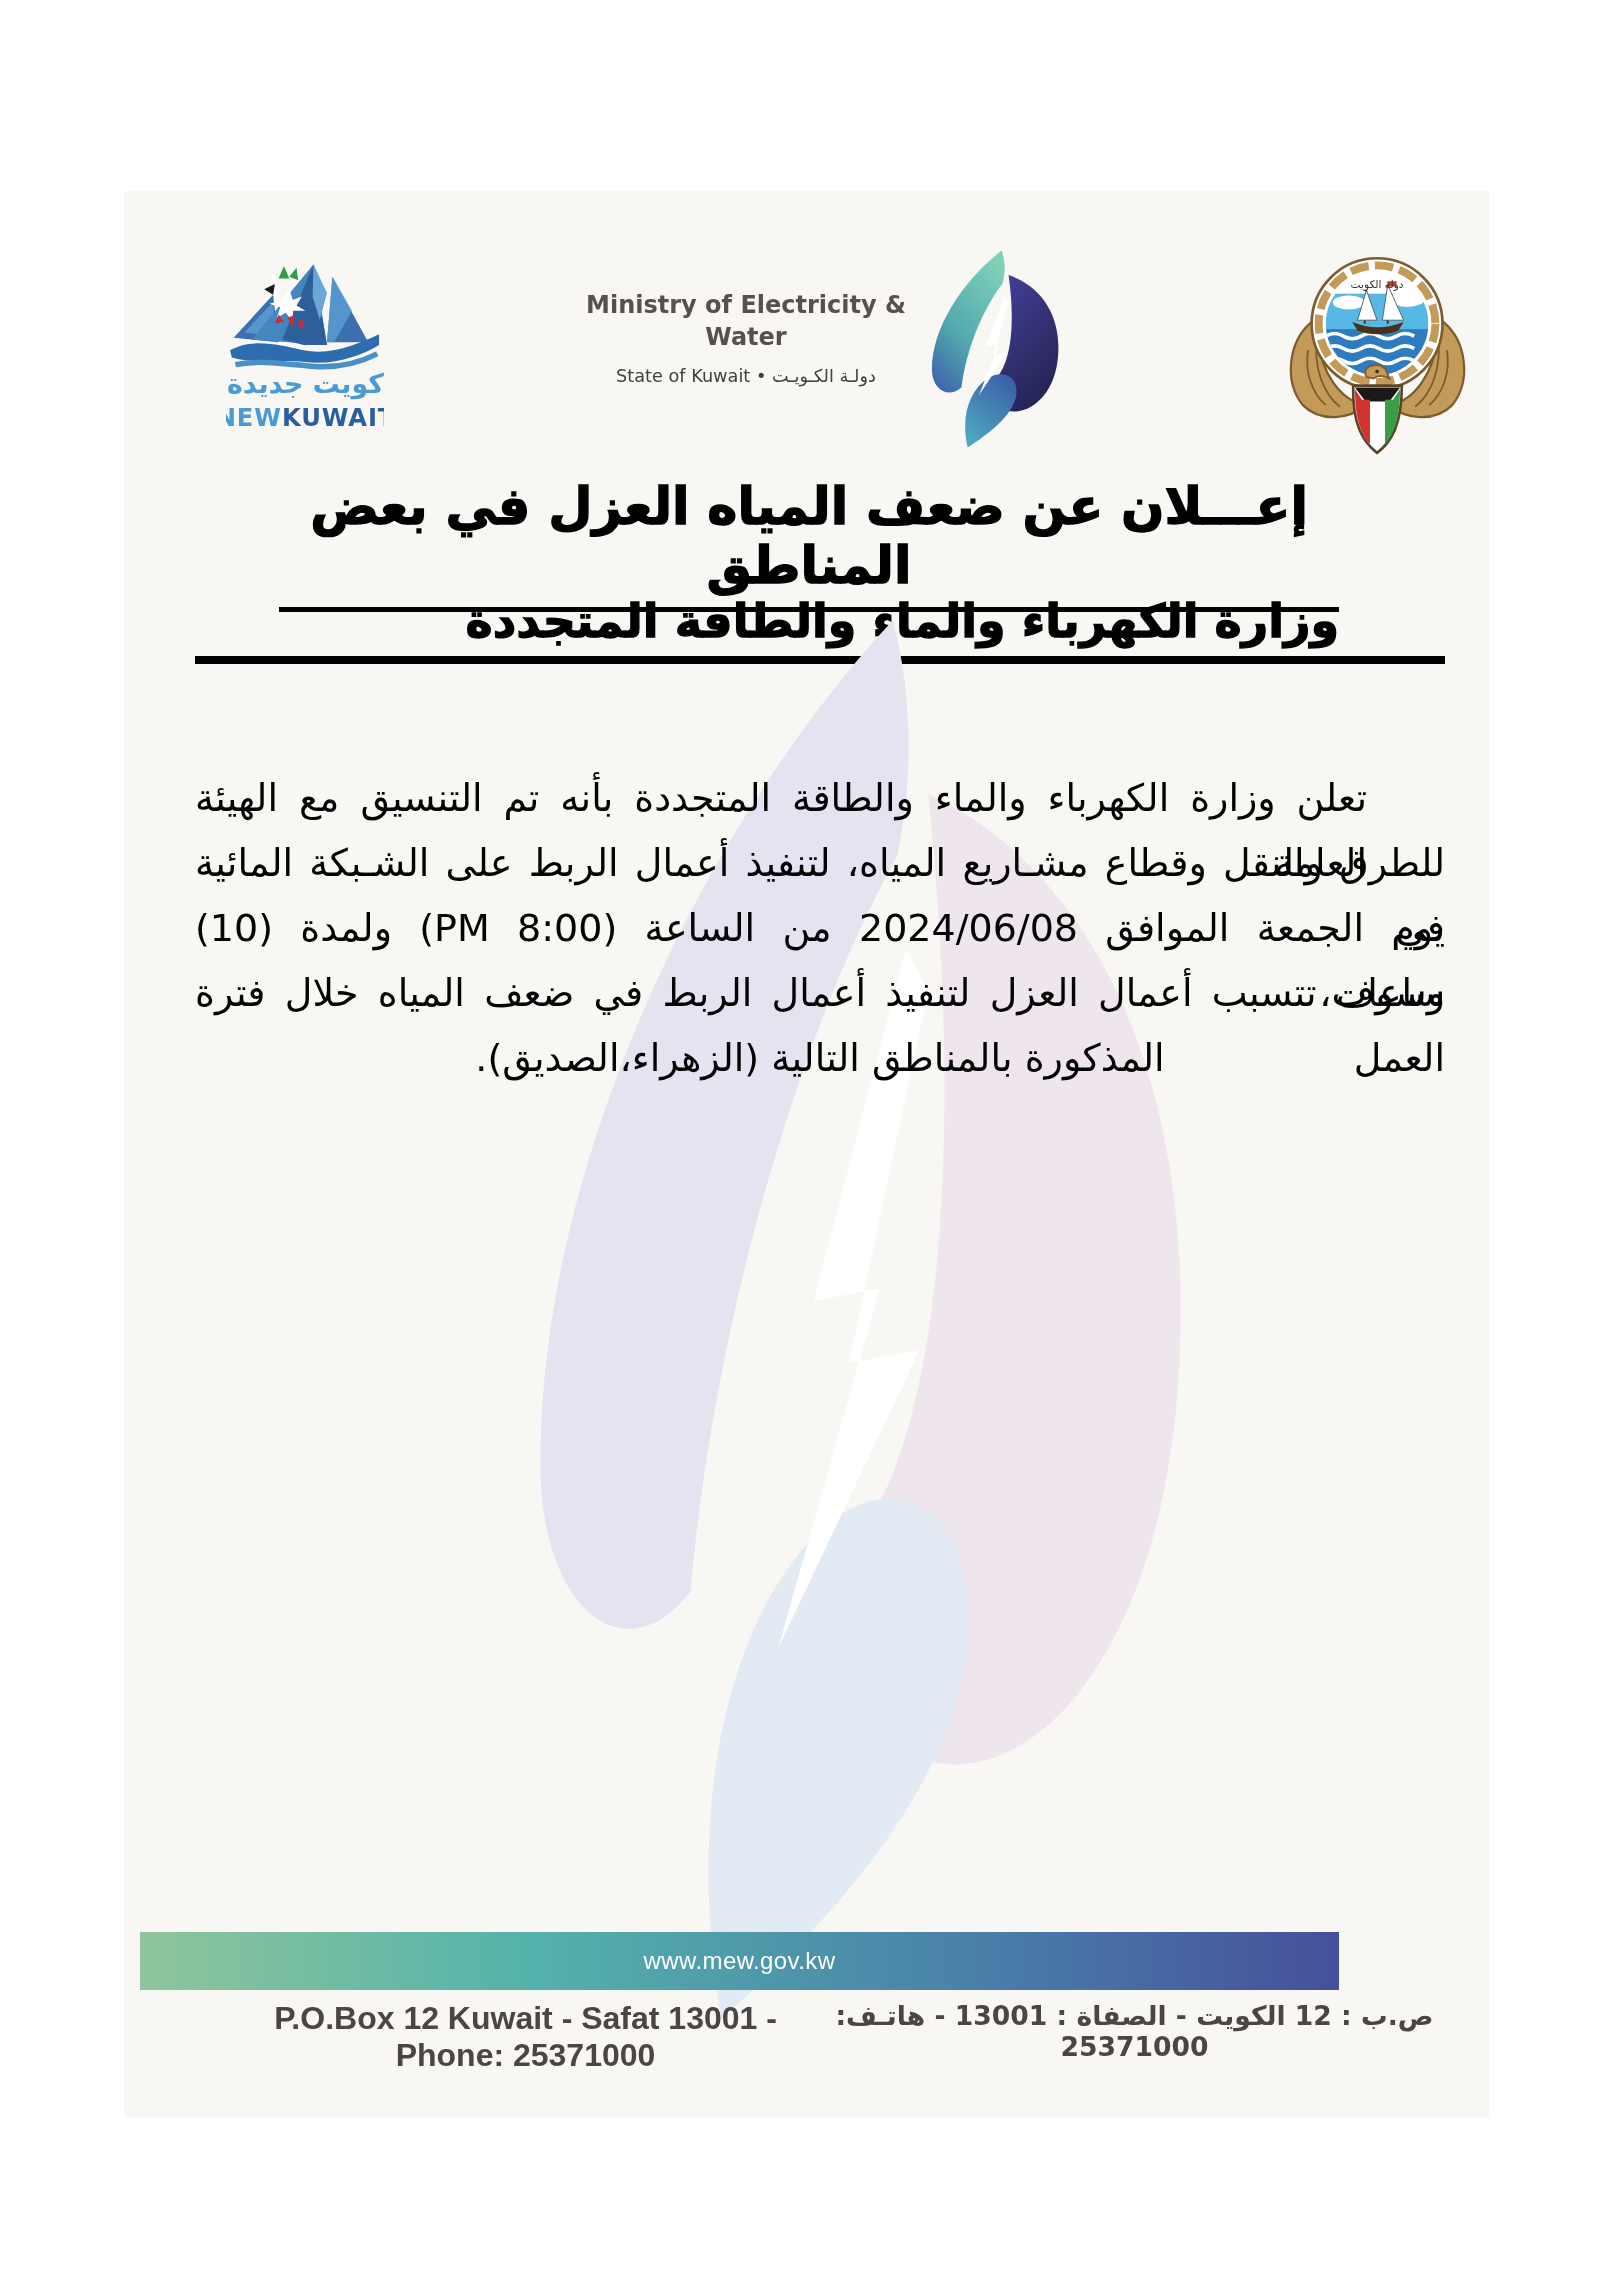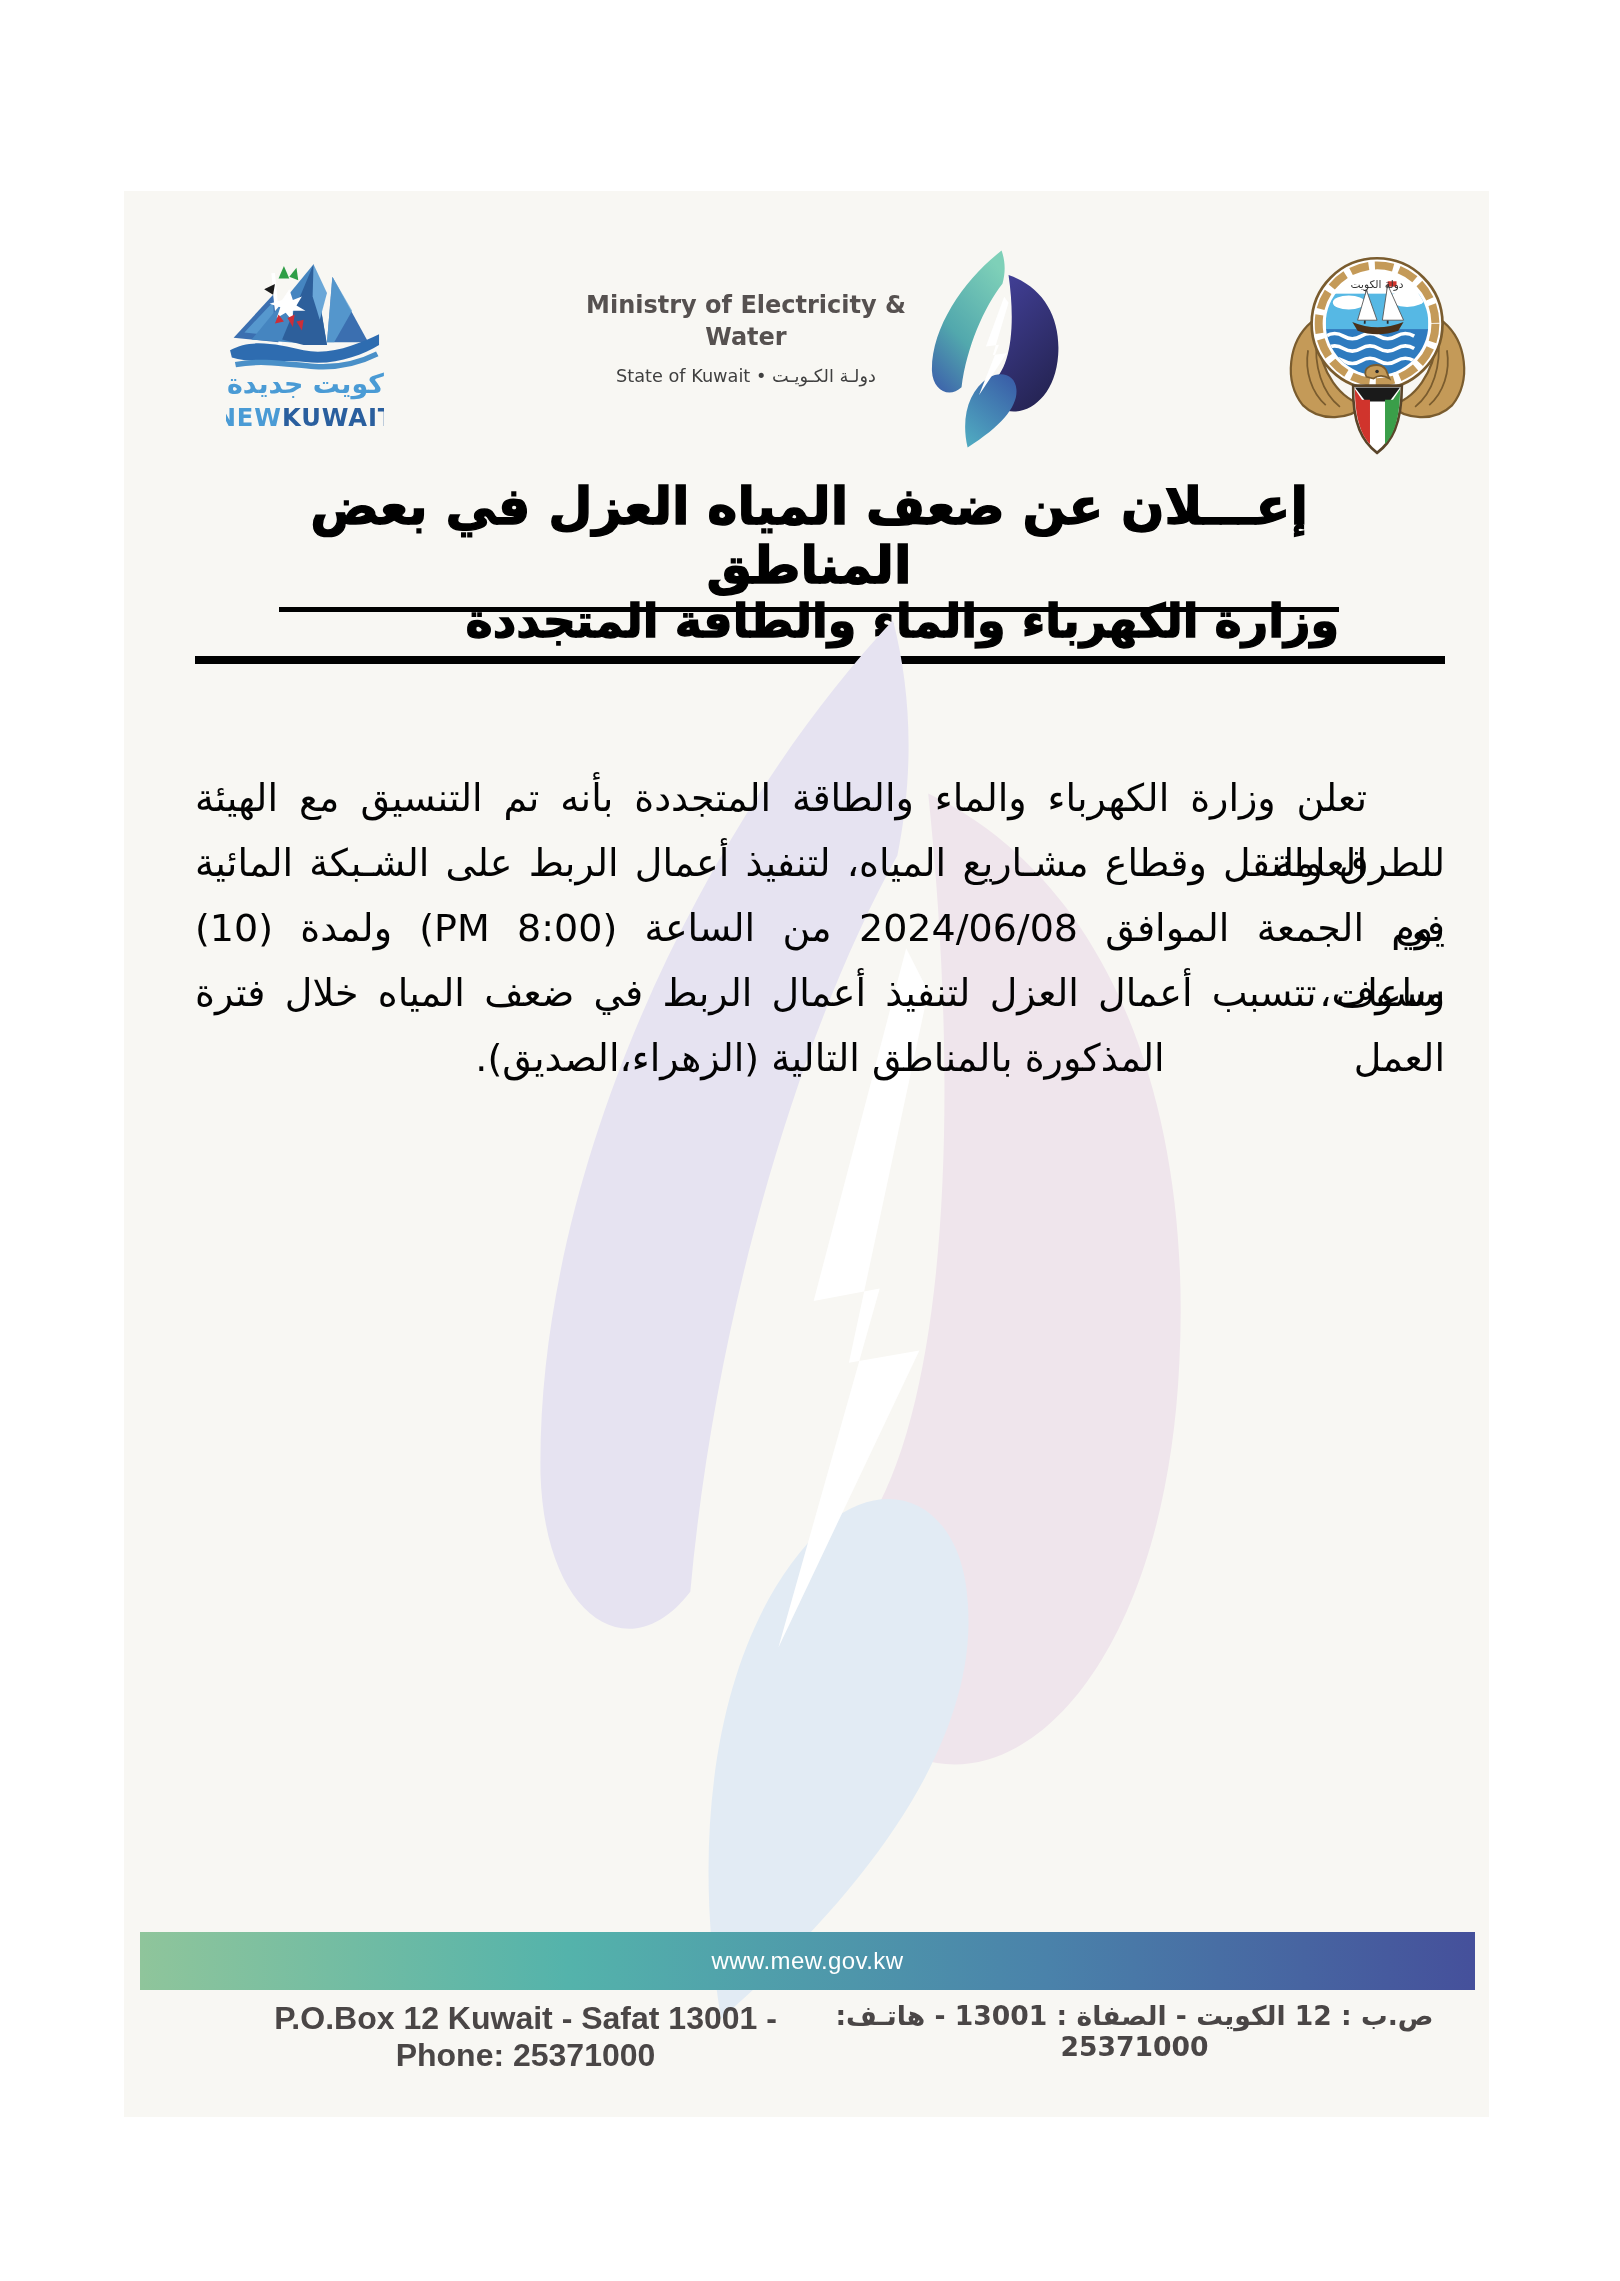--- a/index.html
+++ b/index.html
@@ -29,21 +29,21 @@
   .body-text{position:absolute;left:71px;top:575px;width:1250px;direction:rtl;color:#030303;z-index:2;}
   .body-line{font-size:38px;line-height:65px;height:65px;text-align:justify;text-align-last:justify;
              white-space:normal;font-family:"DejaVu Sans",sans-serif;}
   .body-line.first{padding-right:78px;}
   .body-line.last{text-align:right;text-align-last:center;}
 
   
   .watermark{position:absolute;left:346px;top:417px;width:749px;height:1423px;z-index:1;}
 
   
-  .footer-bar{position:absolute;left:16px;top:1741px;width:1335px;height:58px;z-index:2;
+  .footer-bar{position:absolute;left:16px;top:1741px;width:1199px;height:58px;z-index:2;
               background:linear-gradient(90deg,#8fc59b 0%,#54b3ab 32%,#4a82aa 68%,#45509b 100%);
               display:flex;align-items:center;justify-content:center;}
   .footer-url{color:#ffffff;font-size:24px;letter-spacing:0.4px;font-family:"Liberation Sans",sans-serif;}
   .footer-contacts{position:absolute;left:0;top:1809px;width:100%;z-index:2;color:#4a4646;}
   .contact-en{position:absolute;left:109px;width:585px;text-align:center;font-size:32px;
               font-family:"Liberation Sans",sans-serif;font-weight:bold;}
   .contact-ar{position:absolute;left:709px;width:603px;text-align:center;font-size:26.6px;direction:rtl;
               font-family:"DejaVu Sans",sans-serif;font-weight:bold;}
 </style>
 </head>

